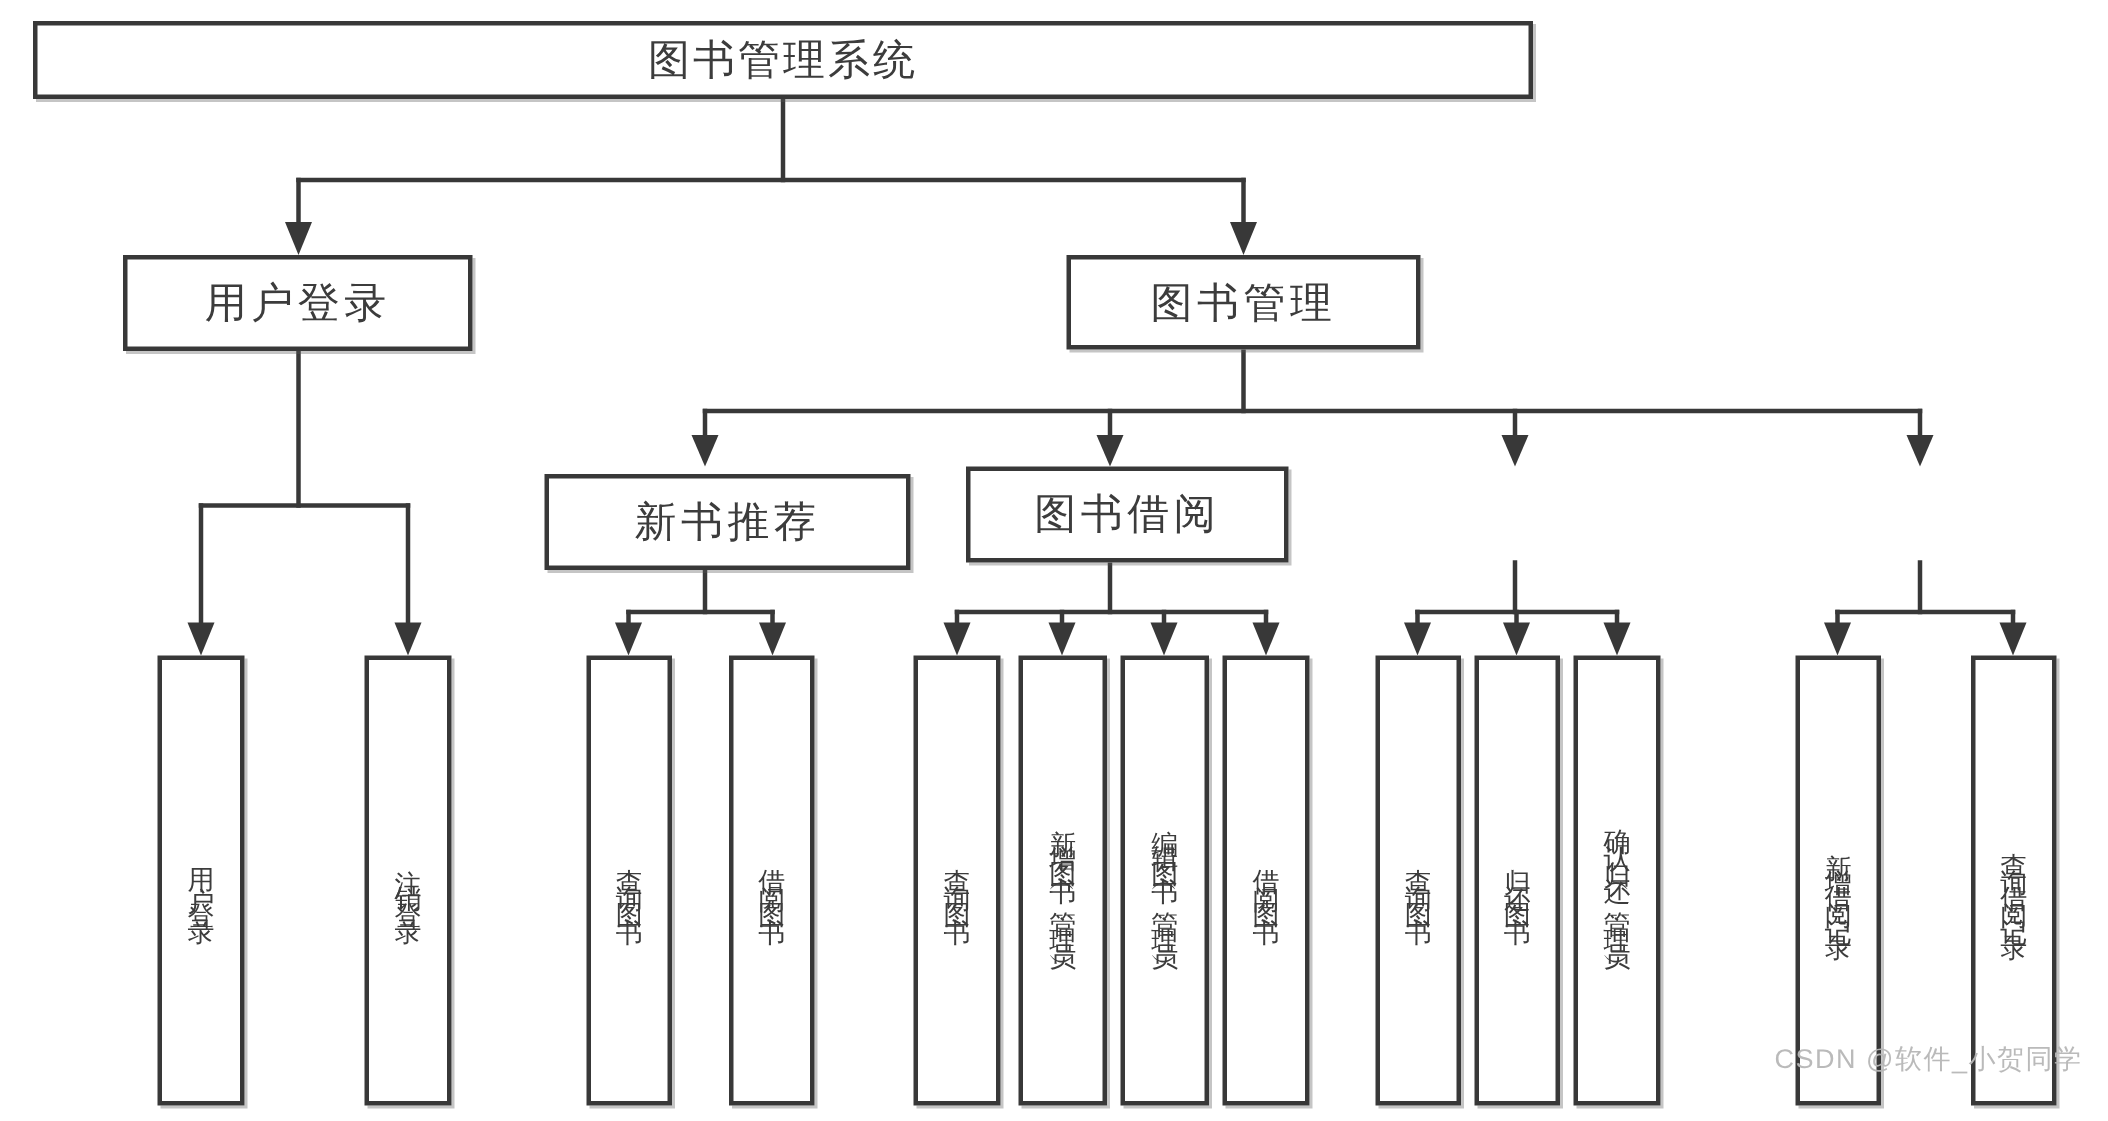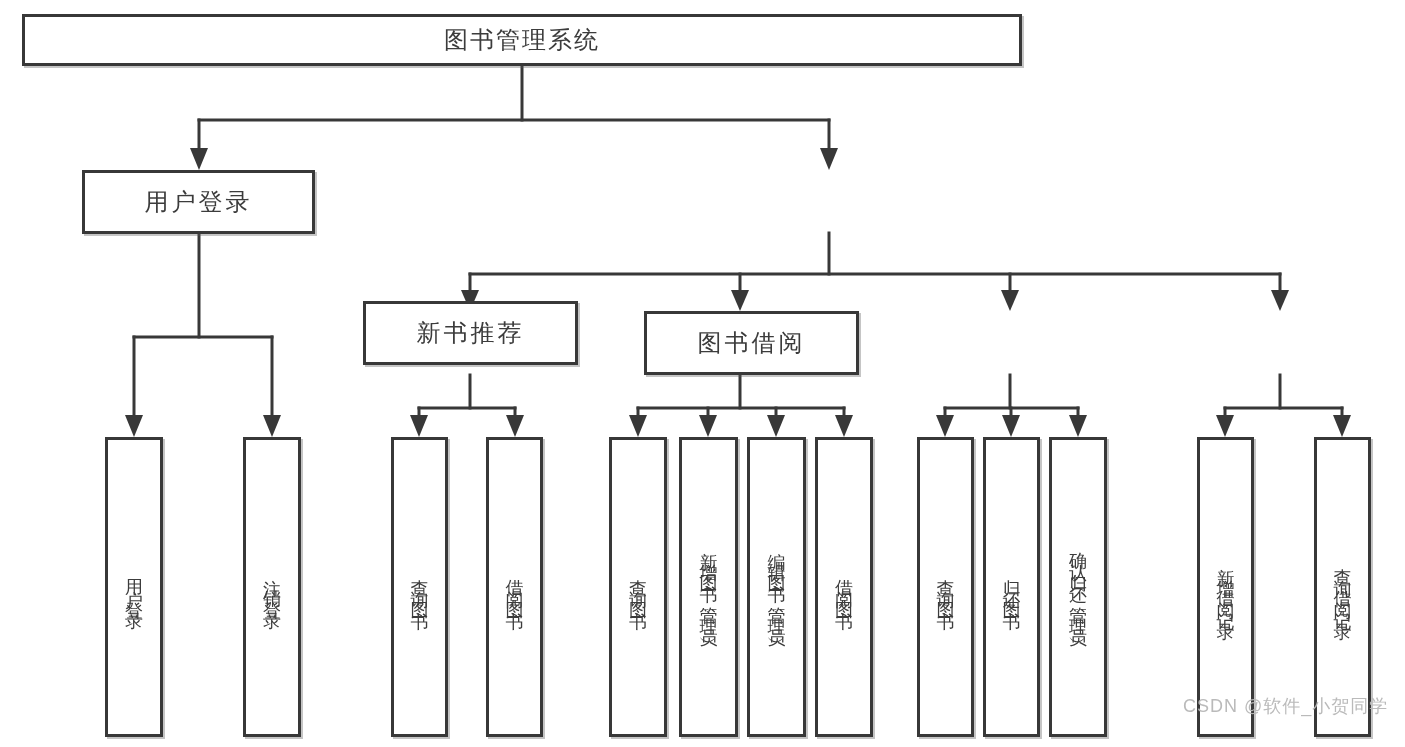--- a/index.html
+++ b/index.html
@@ -22,21 +22,21 @@
     box-sizing: border-box;
     border: 3px solid #383838;
     background: #ffffff;
     display: flex;
     align-items: center;
     justify-content: center;
     color: #3c3c3c;
     box-shadow: 2px 2px 0 rgba(90,90,90,0.35);
   }
   .hlabel {
-    font-size: 24px;
+    font-size: 28px;
     letter-spacing: 3px;
     white-space: nowrap;
   }
   .root .hlabel { letter-spacing: 2px; }
   .vtext {
     writing-mode: vertical-rl;
     text-orientation: mixed;
     font-size: 18px;
     letter-spacing: 11px;
     line-height: 1;
@@ -124,22 +124,25 @@
     </g>
   </svg>
 
   <div class="node root" style="left:22px;top:14px;width:1000px;height:52px">
     <span class="hlabel">图书管理系统</span>
   </div>
 
   <div class="node" style="left:82px;top:170px;width:233px;height:64px">
     <span class="hlabel">用户登录</span>
   </div>
+  <div class="node" style="left:711px;top:170px;width:236px;height:63px">
+    <span class="hlabel">图书管理</span>
+  </div>
 
-  <div class="node" style="left:363px;top:301px;width:215px;height:64px">
+  <div class="node" style="left:363px;top:316px;width:244px;height:64px">
     <span class="hlabel">新书推荐</span>
   </div>
   <div class="node" style="left:644px;top:311px;width:215px;height:64px">
     <span class="hlabel">图书借阅</span>
   </div>
 
   <div class="node leaf" style="left:105px;top:437px;width:58px;height:300px">
     <span class="vtext">用户登录</span>
   </div>
   <div class="node leaf" style="left:243px;top:437px;width:58px;height:300px">

